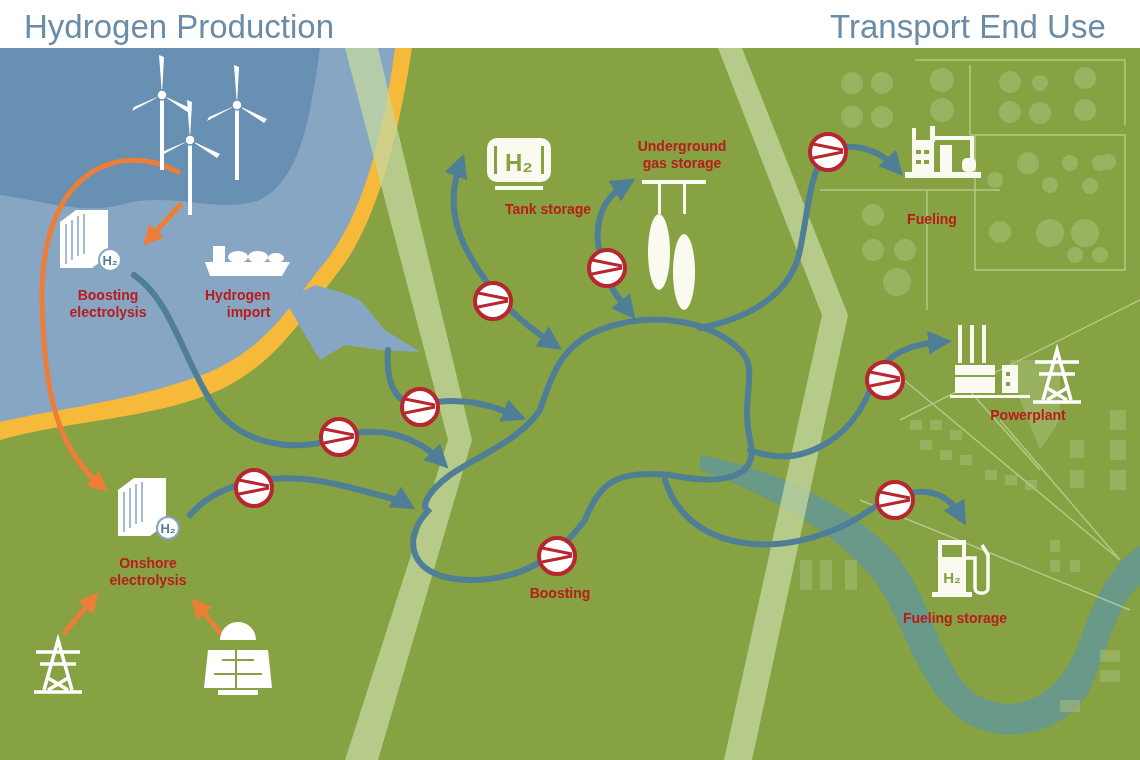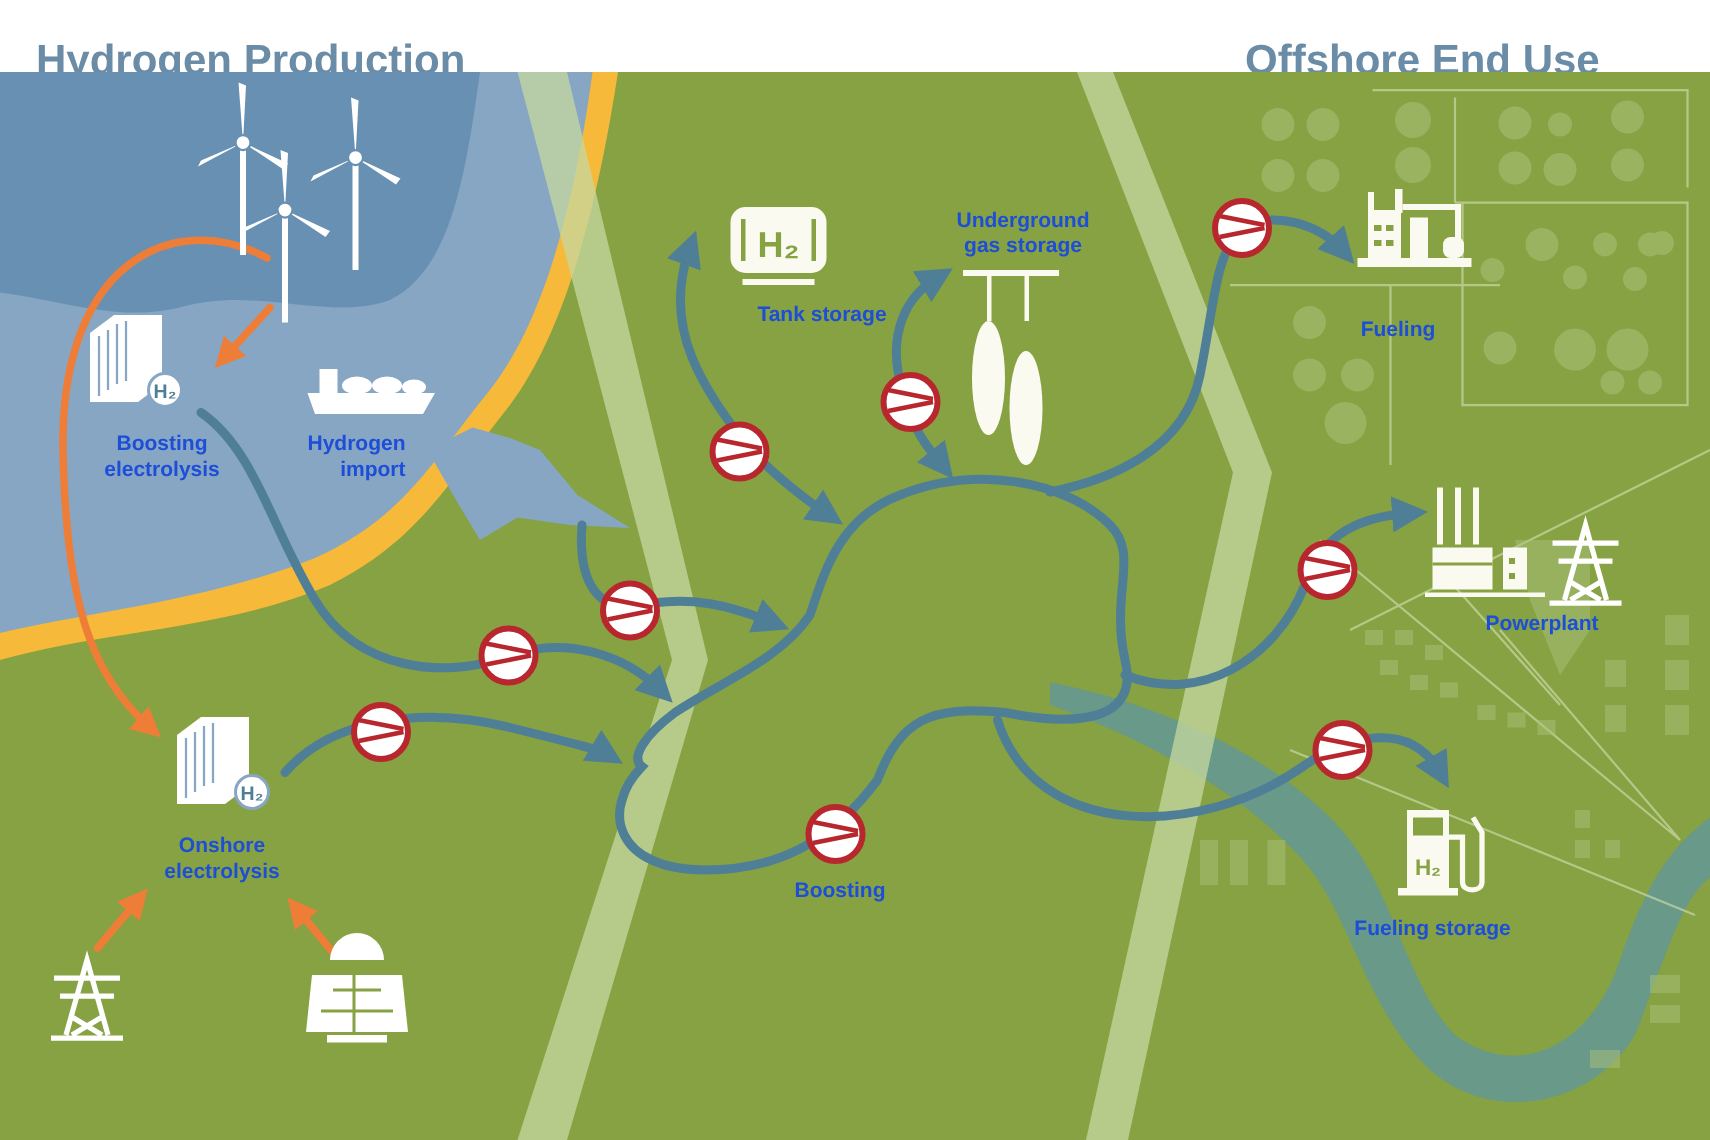--- a/index.html
+++ b/index.html
@@ -1,29 +1,29 @@
 <!DOCTYPE html>
 <html><head>
 <meta charset="utf-8">
 <style>
   html,body{margin:0;padding:0;}
   body{width:1140px;height:760px;overflow:hidden;background:#fff;font-family:"Liberation Sans",sans-serif;}
   .wrap{position:relative;width:1140px;height:760px;}
   .header{position:absolute;left:0;top:0;width:1140px;height:48px;background:#fff;}
-  .htitle{position:absolute;top:24px;font-size:28px;font-weight:bold;color:#6a8ca6;white-space:nowrap;}
+  .htitle{position:absolute;top:8px;font-size:33px;font-weight:normal;color:#6a8ca6;white-space:nowrap;}
   svg.map{position:absolute;left:0;top:48px;}
-  .lbl{position:absolute;color:#1d4ed8;font-size:14px;font-weight:bold;text-align:center;line-height:17px;white-space:nowrap;}
+  .lbl{position:absolute;color:#b91c1c;font-size:14px;font-weight:bold;text-align:center;line-height:17px;white-space:nowrap;}
 </style>
 </head>
 <body>
 
 <div class="wrap">
   <div class="header">
     <div class="htitle" style="left:24px">Hydrogen Production</div>
-    <div class="htitle" style="left:830px">Offshore End Use</div>
+    <div class="htitle" style="left:830px">Transport End Use</div>
   </div>
 
   <svg class="map" width="1140" height="712" viewBox="0 48 1140 712">
     <defs>
       <marker id="ab" viewBox="0 0 10 10" refX="5" refY="5" markerWidth="4" markerHeight="4" orient="auto">
           <path d="M0,0 L10,5 L0,10 z" fill="#4f7f97"></path>
         </marker>
       <marker id="ao" viewBox="0 0 10 10" refX="5" refY="5" markerWidth="4" markerHeight="4" orient="auto">
           <path d="M0,0 L10,5 L0,10 z" fill="#ee7e37"></path>
         </marker>

